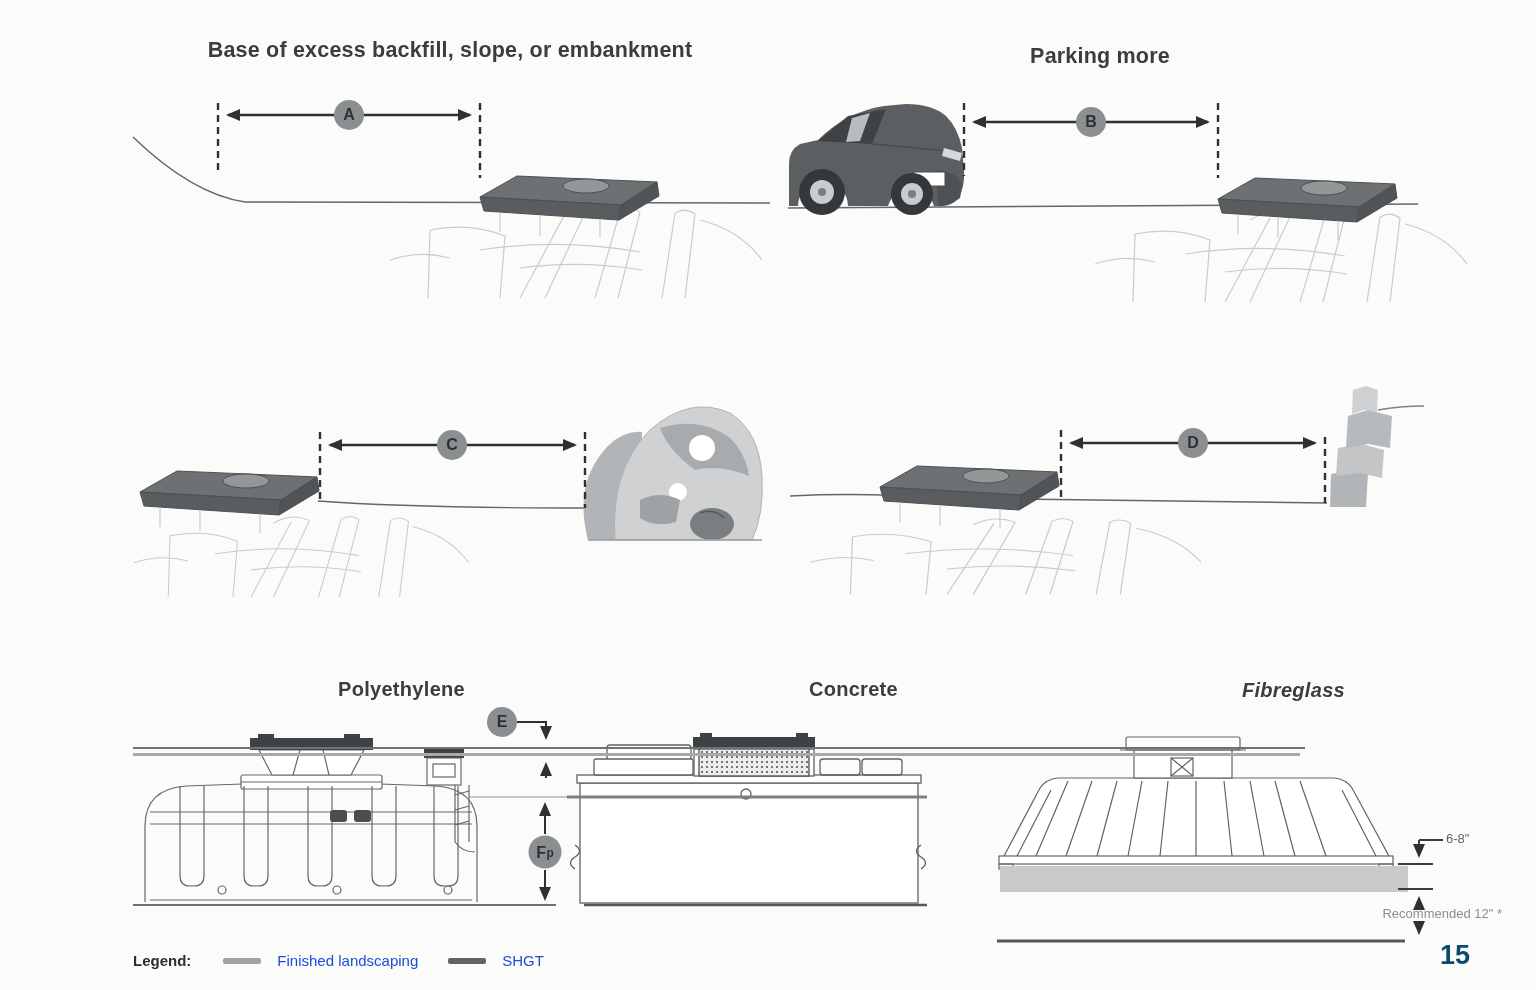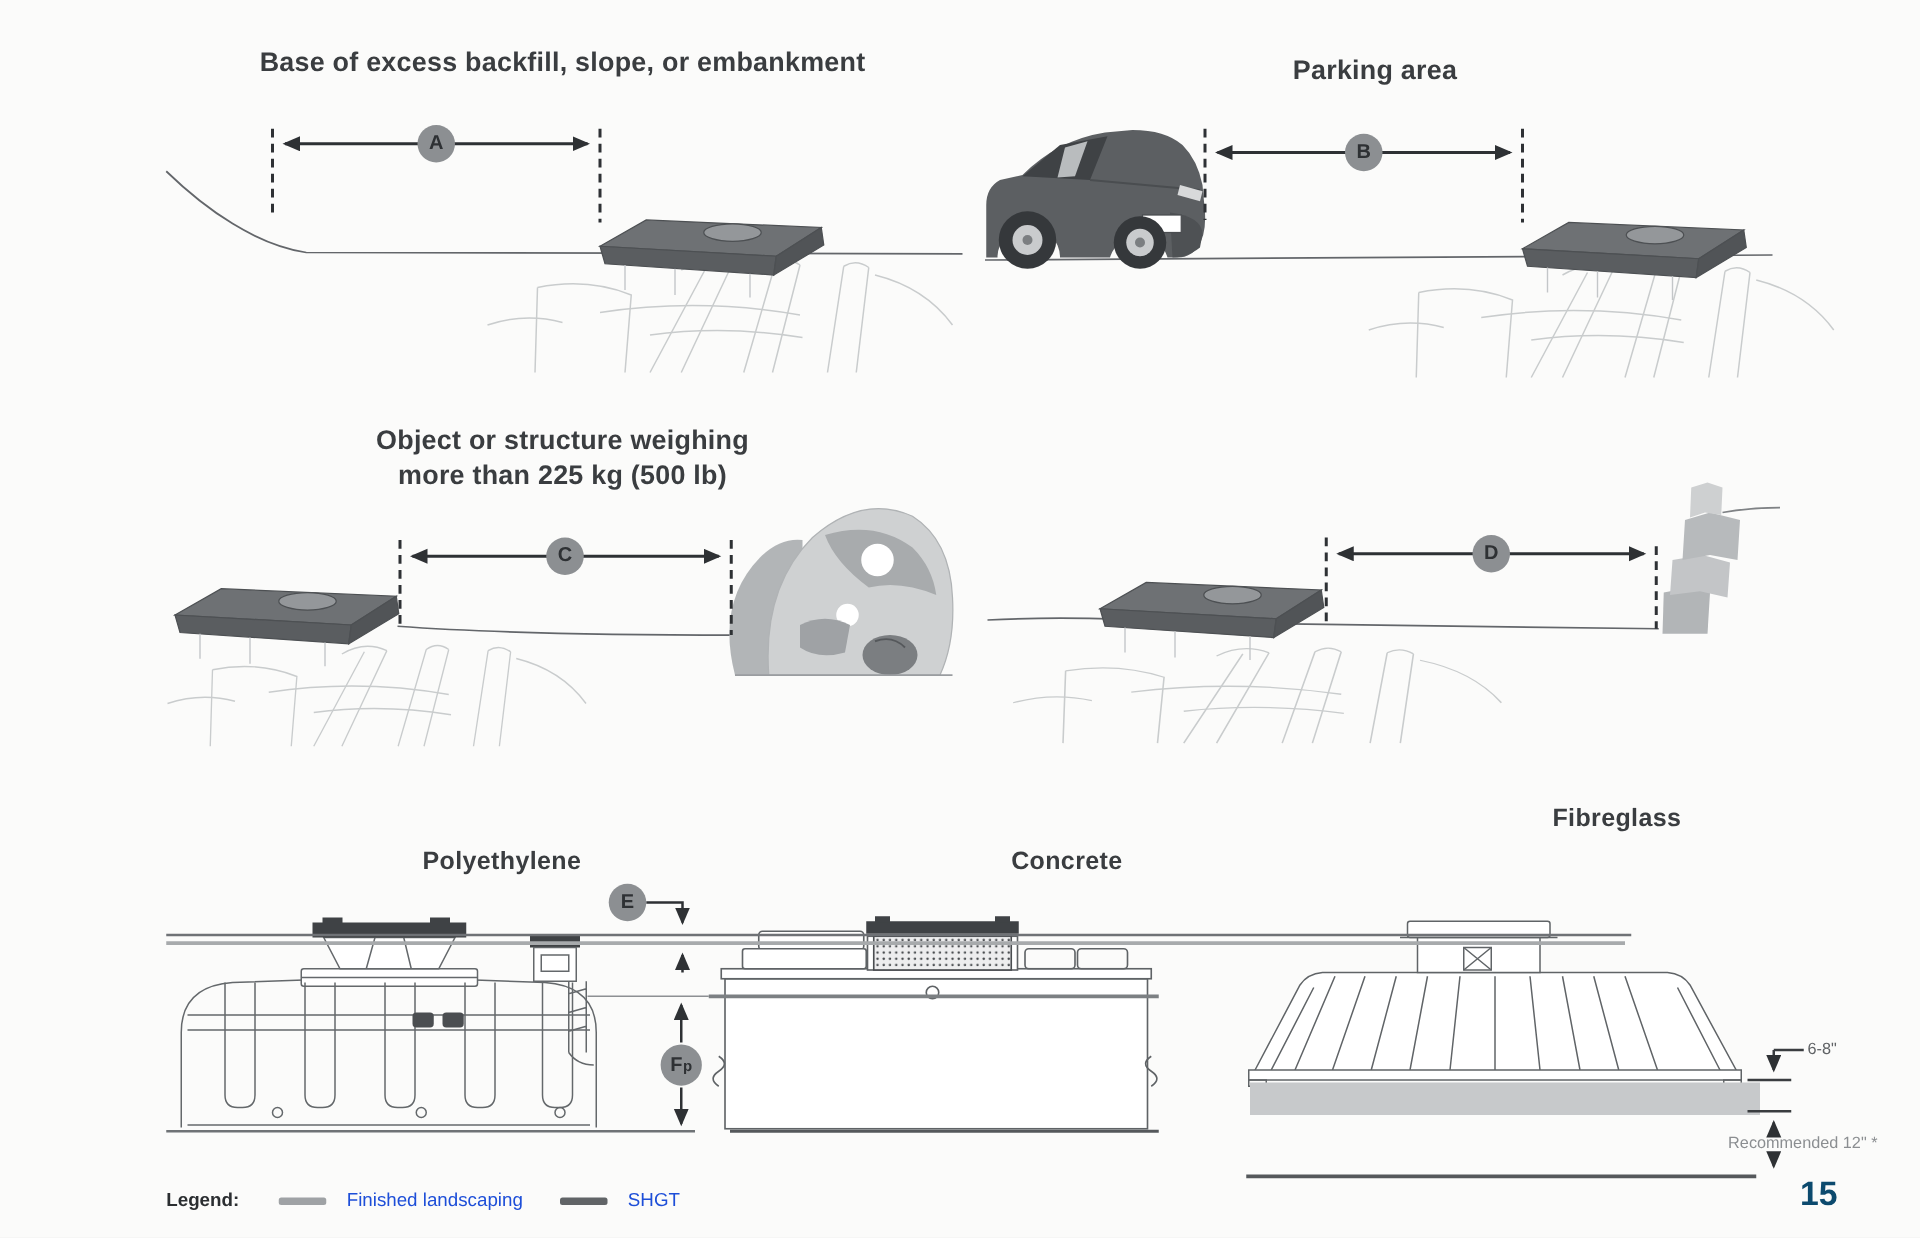--- a/index.html
+++ b/index.html
@@ -208,29 +208,25 @@
   <g stroke="#3a3d40" stroke-width="2" fill="none">
     <path d="M1398,864 L1433,864 M1398,889 L1433,889"></path>
     <path d="M1419,840 L1443,840"></path>
     <path d="M1419,840 L1419,856" marker-end="url(#mend)"></path>
     <path d="M1419,908 L1419,898" marker-end="url(#mend)"></path>
     <path d="M1419,922 L1419,933" marker-end="url(#mend)"></path>
   </g>
 </svg>
 
 <div class="abs panel-title" style="left:130px;top:36px;width:640px;">Base of excess backfill, slope, or embankment</div>
-<div class="abs panel-title" style="left:780px;top:42px;width:640px;">Parking area</div>
-<div class="abs panel-title" style="left:130px;top:338px;width:640px;">
-  <div>Object or structure weighing</div>
-  <div>more than 225 kg (500 lb)</div>
-</div>
+<div class="abs panel-title" style="left:780px;top:42px;width:640px;">Parking more</div>
 
 <div class="abs section-title" style="left:165px;top:662px;width:300px;">Polyethylene</div>
 <div class="abs section-title" style="left:598px;top:662px;width:300px;">Concrete</div>
-<div class="abs section-title" style="left:1045px;top:628px;width:300px;">Fibreglass</div>
+<div class="abs section-title" style="left:1045px;top:663px;width:300px;font-style:italic;">Fibreglass</div>
 
 <div class="badge" style="left:349px;top:115px;">A</div>
 <div class="badge" style="left:1091px;top:122px;">B</div>
 <div class="badge" style="left:452px;top:445px;">C</div>
 <div class="badge" style="left:1193px;top:443px;">D</div>
 <div class="badge" style="left:502px;top:722px;">E</div>
 <div class="badge" style="left:545px;top:852px;width:33px;height:33px;">
       <span>F</span>
       <span class="sub">p</span>
     </div>

